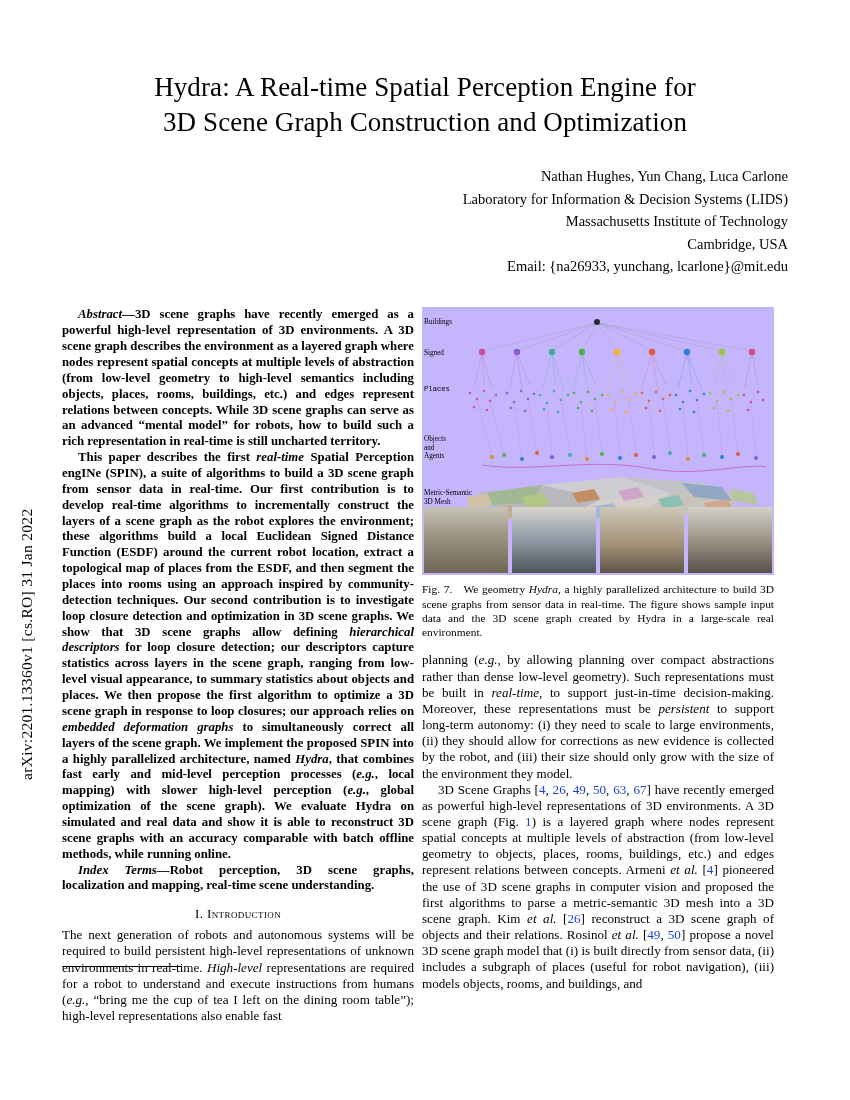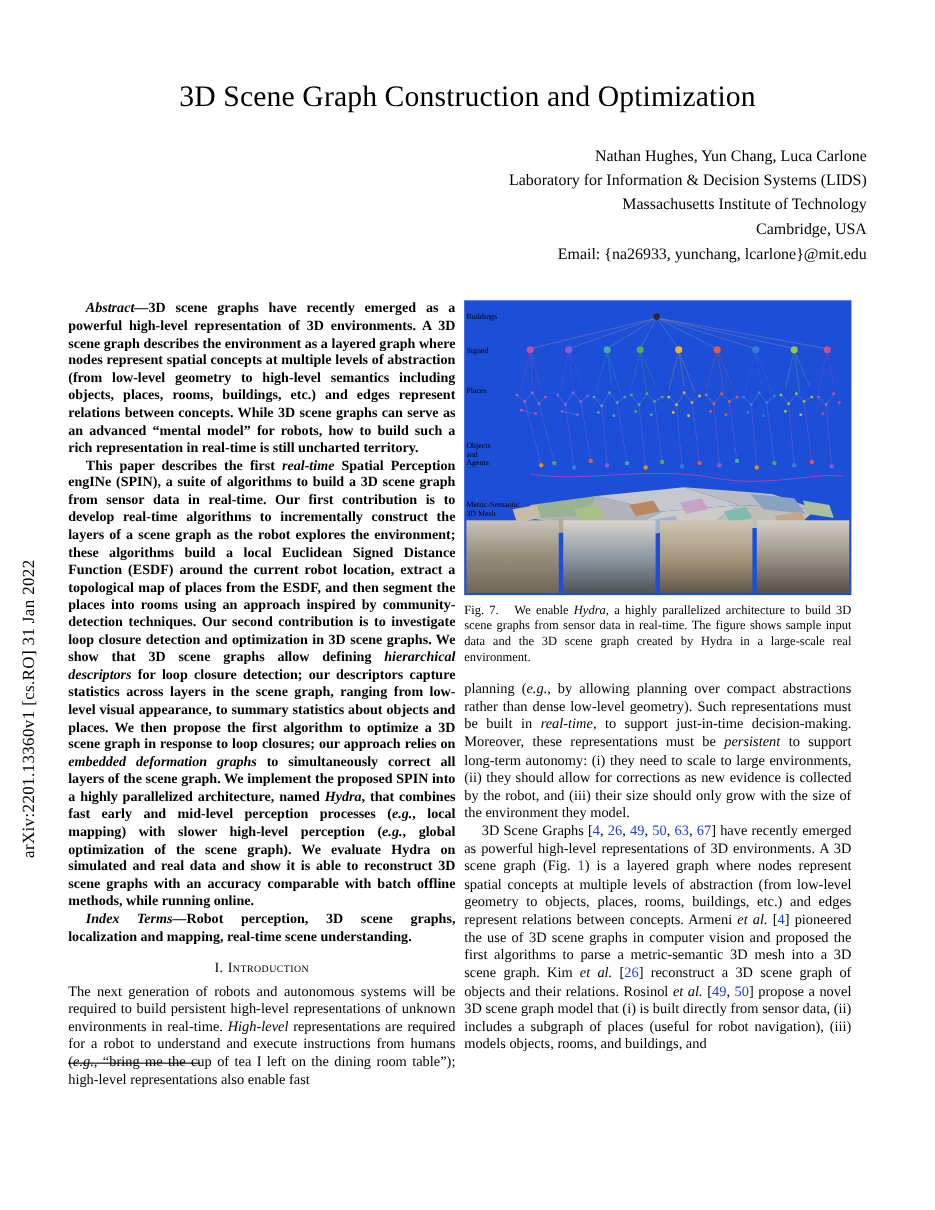--- a/index.html
+++ b/index.html
@@ -90,21 +90,21 @@
     margin: 12px 0 5px 0;
     letter-spacing: 0.4px;
   }
 
   .fig {
     width: 352px;
   }
   .fig-img {
     width: 352px;
     height: 268px;
-    background: #1d4ed8;
+    background: #c4b5fd;
     position: relative;
     overflow: hidden;
   }
   .fig-caption {
     font-size: 11.4px;
     line-height: 1.25;
     text-align: justify;
     margin-top: 7px;
   }
   .fig-caption .lbl { font-weight: normal; }
@@ -150,20 +150,21 @@
 </head>
 <body>
 
 <div class="page">
 
   <div class="arxiv-stamp">arXiv:2201.13360v1  [cs.RO]  31 Jan 2022</div>
 
   <div class="content">
 
     <div class="title">
+      <div>Hydra: A Real-time Spatial Perception Engine for</div>
       <div>3D Scene Graph Construction and Optimization</div>
     </div>
 
     <div class="authors">
       <div>Nathan Hughes, Yun Chang, Luca Carlone</div>
       <div>Laboratory for Information &amp; Decision Systems (LIDS)</div>
       <div>Massachusetts Institute of Technology</div>
       <div>Cambridge, USA</div>
       <div>Email: {na26933, yunchang, lcarlone}@mit.edu</div>
     </div>
@@ -346,36 +347,36 @@
                 <polygon points="66,202 90,198 96,210 72,214" fill="#bfae8e"></polygon>
                 <polygon points="168,200 192,196 198,208 174,212" fill="#a3b8d6"></polygon>
                 <polygon points="282,196 306,192 312,204 288,208" fill="#cfa98a"></polygon>
                 <polygon points="44,190 66,186 70,198 48,202" fill="#d2c2a0"></polygon>
                 <polygon points="308,182 332,186 336,198 312,194" fill="#b5c79a"></polygon>
               </g>
             </svg>
 
             <div class="layer-label" style="left:2px; top:11px;">Buildings</div>
             <div class="layer-label" style="left:2px; top:42px;">Signed</div>
-            <div class="layer-label" style="left:2px; top:78px;">Places</div>
+            <div class="layer-label" style="left:2px; top:78px;font-family:Liberation Mono, monospace;">Places</div>
             <div class="layer-label" style="left:2px; top:128px;">Objects
 and
 Agents</div>
             <div class="layer-label" style="left:2px; top:182px;">Metric-Semantic
 3D Mesh</div>
 
             <div class="photo" style="left:2px; width:84px; background:linear-gradient(180deg,#c9c4bb 0%,#9a927f 45%,#6f6657 100%);"></div>
             <div class="photo" style="left:90px; width:84px; background:linear-gradient(180deg,#d8d4cd 0%,#8e9aa4 50%,#4d5358 100%);"></div>
             <div class="photo" style="left:178px; width:84px; background:linear-gradient(180deg,#cfc7b8 0%,#a39379 55%,#5f564a 100%);"></div>
             <div class="photo" style="left:266px; width:84px; background:linear-gradient(180deg,#d4d0c7 0%,#9b9387 50%,#585048 100%);"></div>
           </div>
 
           <div class="fig-caption">
             <span class="lbl">Fig. 7.</span>
-            <span>&nbsp;&nbsp;</span><span>We enable </span><span class="ital">Hydra</span><span>, a highly parallelized architecture to build 3D scene graphs from sensor data in real-time. The figure shows sample input data and the 3D scene graph created by Hydra in a large-scale real environment.</span>
+            <span>&nbsp;&nbsp;</span><span>We geometry </span><span class="ital">Hydra</span><span>, a highly parallelized architecture to build 3D scene graphs from sensor data in real-time. The figure shows sample input data and the 3D scene graph created by Hydra in a large-scale real environment.</span>
           </div>
         </div>
 
         <p class="noindent" style="margin-top:13px;"><span>planning (</span><span class="ital">e.g.</span><span>, by allowing planning over compact abstractions rather than dense low-level geometry). Such representations must be built in </span><span class="ital">real-time</span><span>, to support just-in-time decision-making. Moreover, these representations must be </span><span class="ital">persistent</span><span> to support long-term autonomy: (i) they need to scale to large environments, (ii) they should allow for corrections as new evidence is collected by the robot, and (iii) their size should only grow with the size of the environment they model.</span></p>
 
         <p><span>3D Scene Graphs [</span><span class="cite">4</span>, <span class="cite">26</span>, <span class="cite">49</span>, <span class="cite">50</span>, <span class="cite">63</span>, <span class="cite">67</span><span>] have recently emerged as powerful high-level representations of 3D environments. A 3D scene graph (Fig. </span><span class="cite">1</span><span>) is a layered graph where nodes represent spatial concepts at multiple levels of abstraction (from low-level geometry to objects, places, rooms, buildings, etc.) and edges represent relations between concepts. Armeni </span><span class="ital">et al.</span><span> [</span><span class="cite">4</span><span>] pioneered the use of 3D scene graphs in computer vision and proposed the first algorithms to parse a metric-semantic 3D mesh into a 3D scene graph. Kim </span><span class="ital">et al.</span><span> [</span><span class="cite">26</span><span>] reconstruct a 3D scene graph of objects and their relations. Rosinol </span><span class="ital">et al.</span><span> [</span><span class="cite">49</span><span>, </span><span class="cite">50</span><span>] propose a novel 3D scene graph model that (i) is built directly from sensor data, (ii) includes a subgraph of places (useful for robot navigation), (iii) models objects, rooms, and buildings, and</span></p>
 
       </div>
     </div>
   </div>

